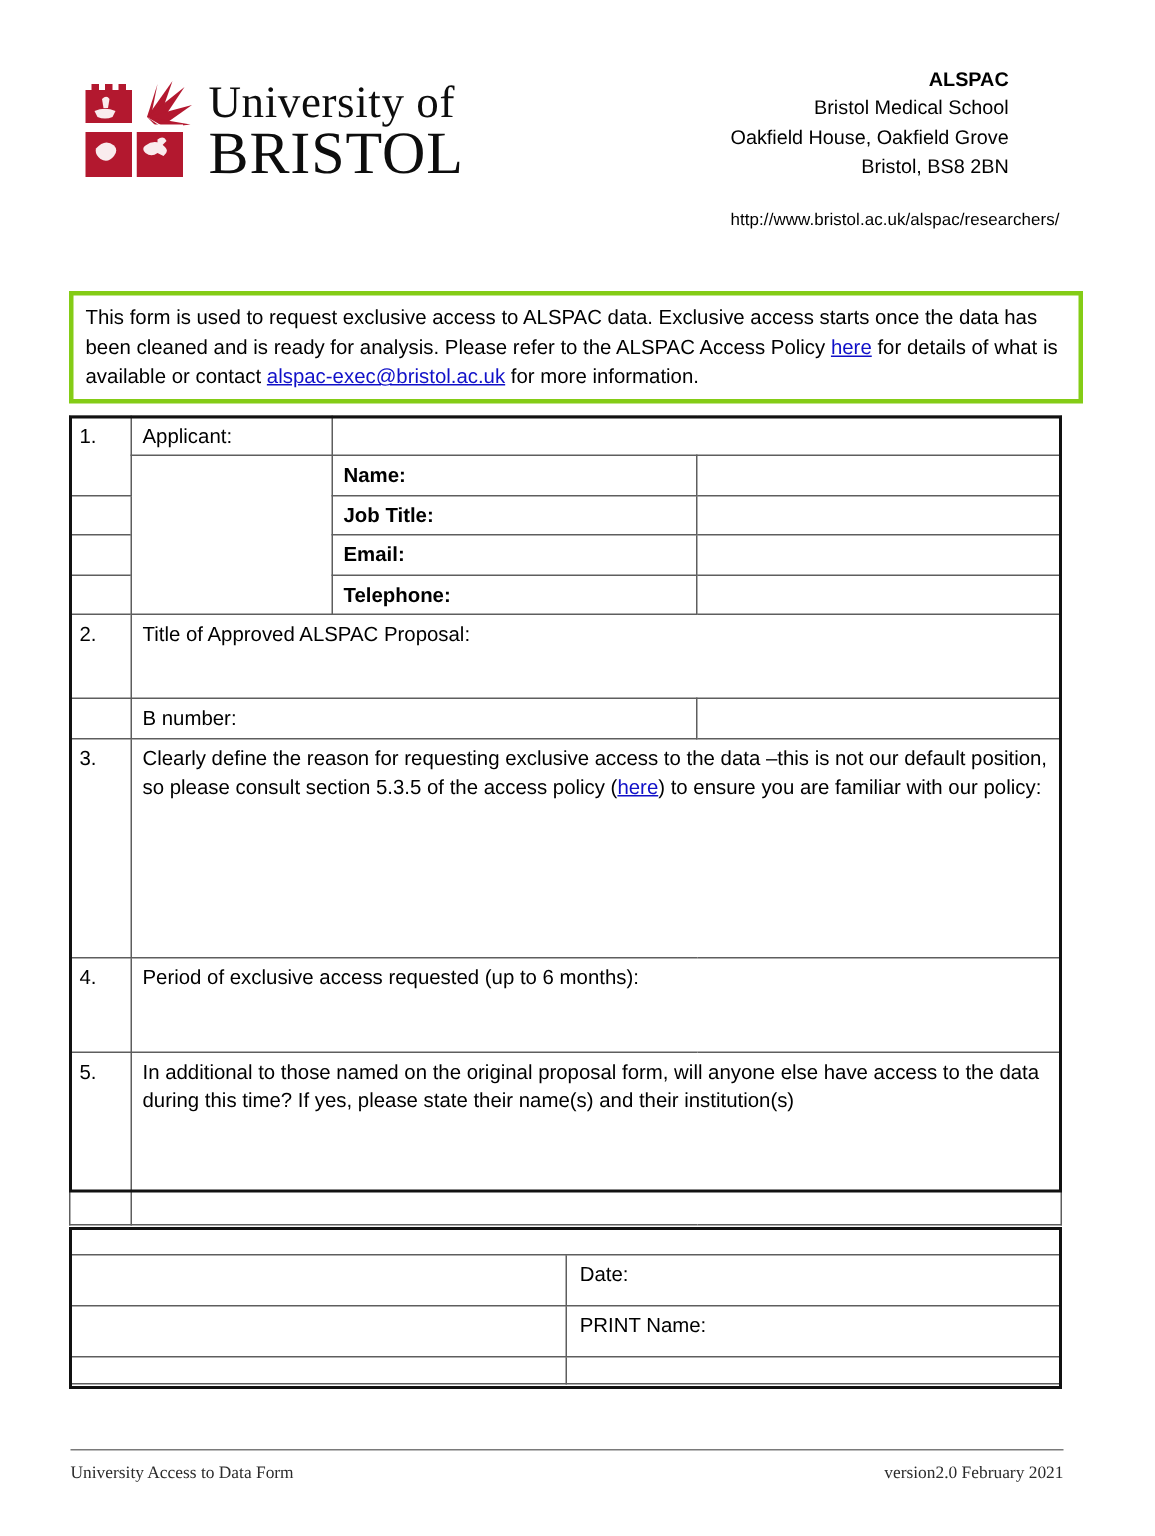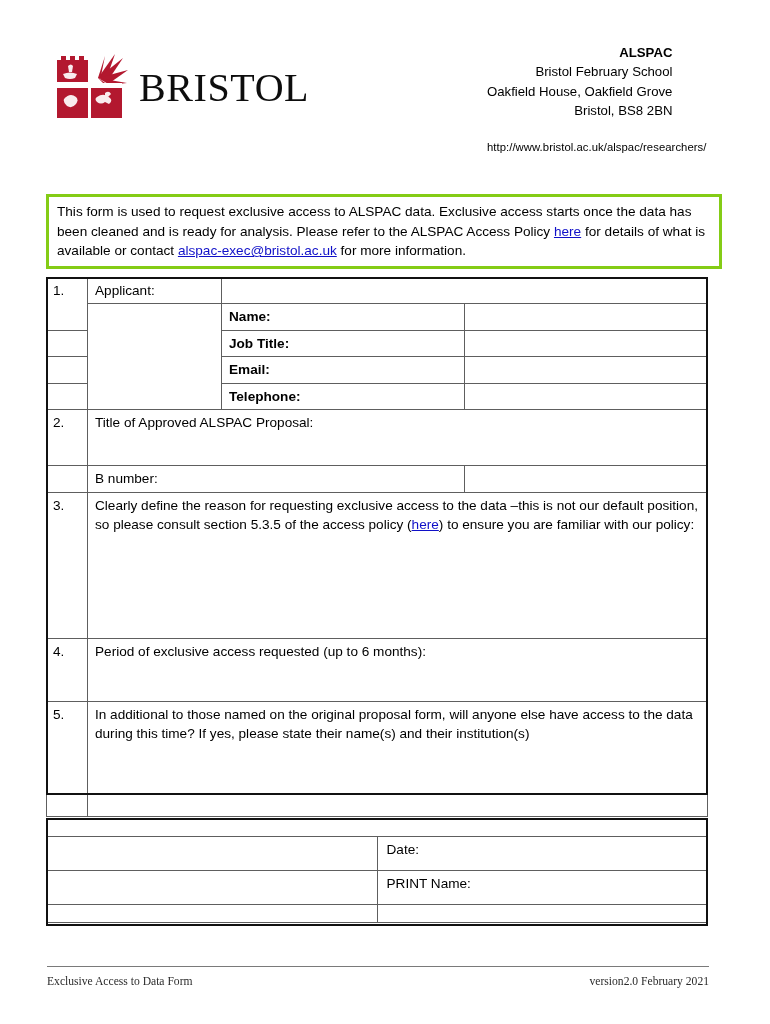--- a/index.html
+++ b/index.html
@@ -248,27 +248,28 @@
             <path d="M9,47 q6,-7 12,-2 q3,3 0,7 q-4,5 -9,2 q-4,-3 -3,-7 Z"></path>
             <path d="M42,45 q7,-5 13,1 q3,3 -1,6 l-4,-2 q-4,3 -8,0 q-3,-3 0,-5 Z"></path>
             <path d="M50,41 q4,-3 6,1 l-3,3 -3,-1 Z"></path>
           </g>
 
           <rect x="33" y="4" width="3" height="62" fill="#ffffff"></rect>
           <rect x="2" y="31" width="65" height="5" fill="#ffffff"></rect>
         </svg>
       </div>
       <div class="wordmark">
+        <span class="line1">University of</span>
         <span class="line2">BRISTOL</span>
       </div>
     </div>
 
     <div class="addr">
       <div class="org">ALSPAC</div>
-      <div>Bristol February School</div>
+      <div>Bristol Medical School</div>
       <div>Oakfield House, Oakfield Grove</div>
       <div>Bristol, BS8 2BN</div>
     </div>
 
     <div class="url">http://www.bristol.ac.uk/alspac/researchers/</div>
   </div>
 
   <div class="intro-box">
     <span>This form is used to request exclusive access to ALSPAC data. Exclusive access starts once the data has been cleaned and is ready for analysis. Please refer to the ALSPAC Access Policy </span><a href="#">here</a><span> for details of what is available or contact </span><a href="#">alspac-exec@bristol.ac.uk</a><span> for more information.</span>
   </div>
@@ -358,17 +359,17 @@
       <tr class="h-sigend">
         <td class="num"></td>
         <td></td>
       </tr>
     </tbody>
   </table>
   <div class="sig-outline"></div>
 
   <div class="footer-rule"></div>
   <div class="footer">
-    <span>Exclusive Access to Data Form</span>
+    <span>University Access to Data Form</span>
     <span>version2.0 February 2021</span>
   </div>
 
 </div>
 
 </body></html>

